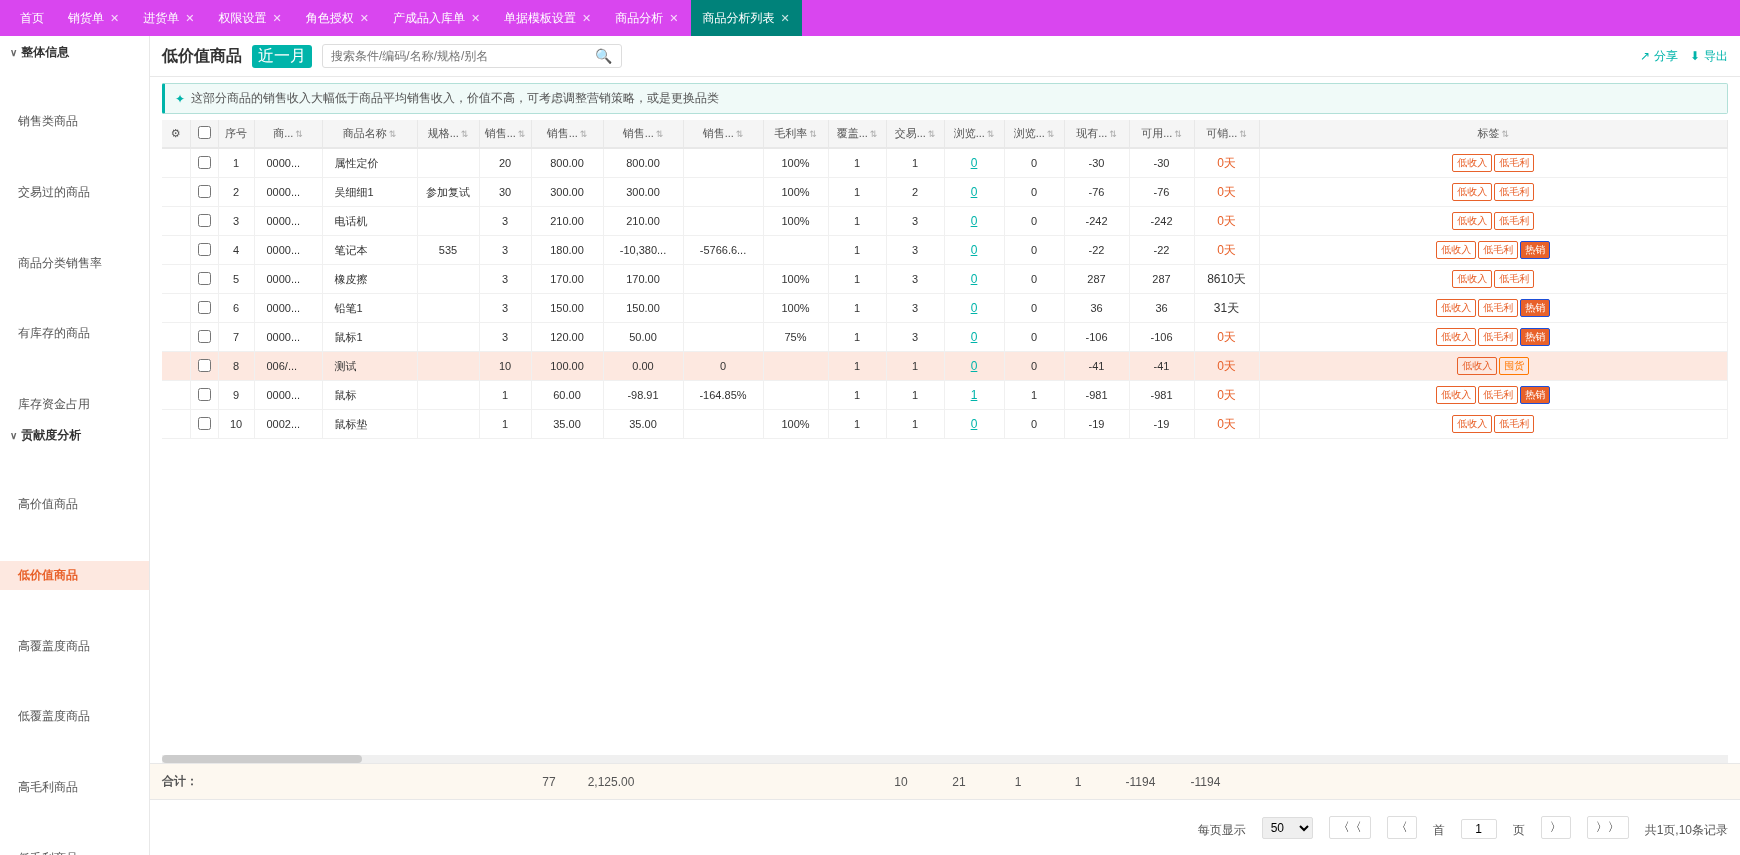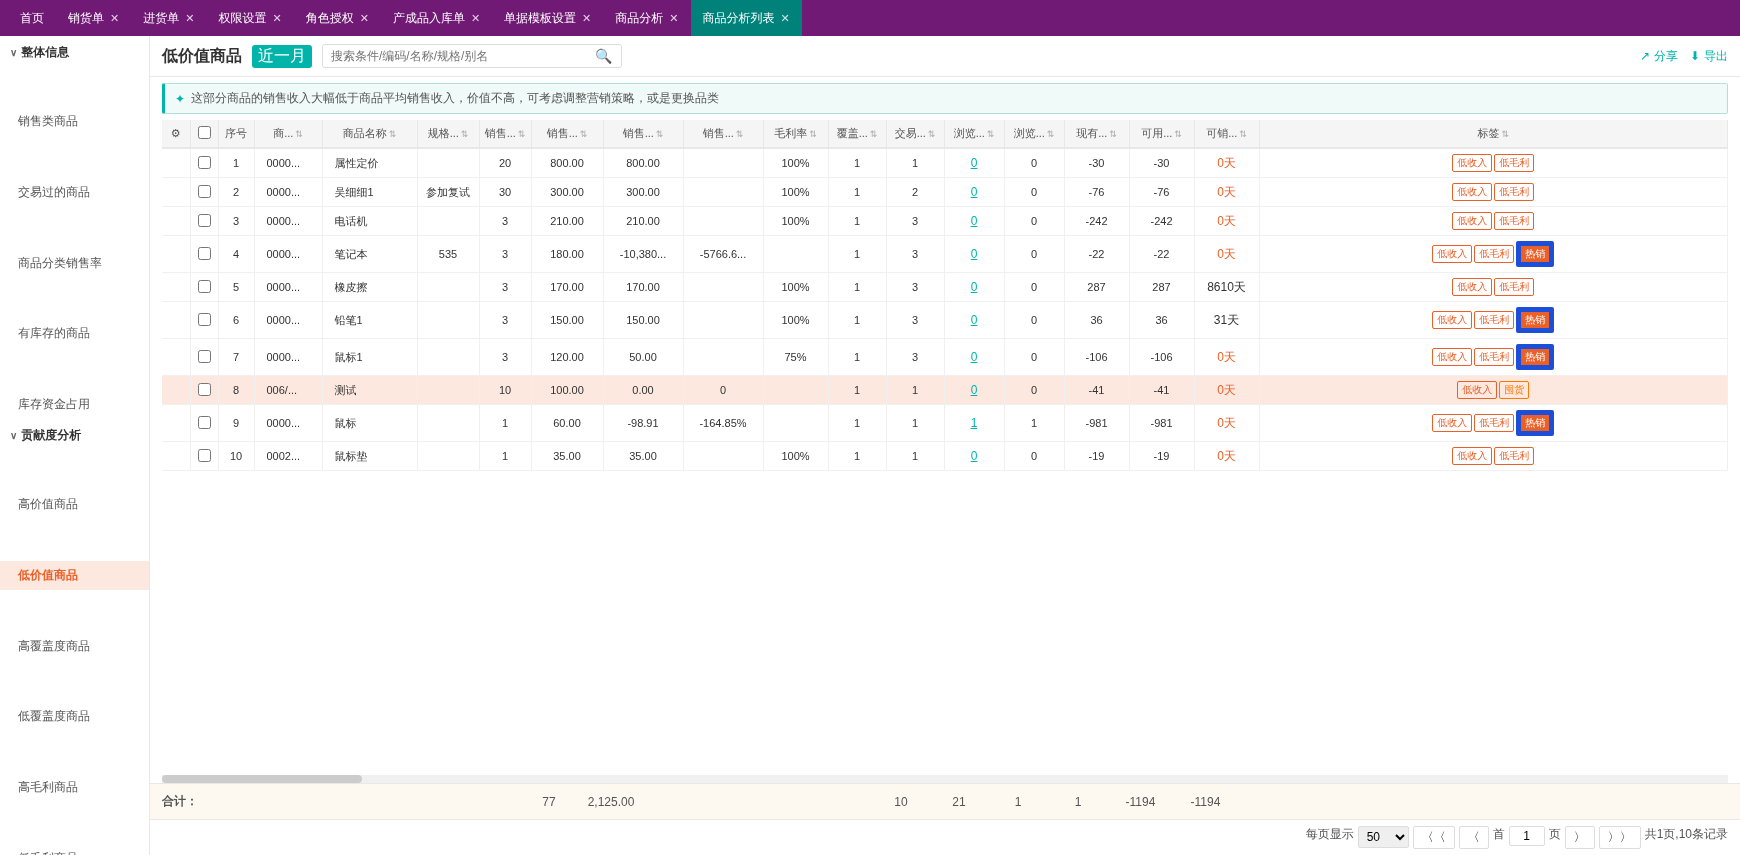--- a/index.html
+++ b/index.html
@@ -2,21 +2,21 @@
 <html><head>
   <meta charset="utf-8">
   <style>
     * { box-sizing: border-box; margin: 0; padding: 0; font-family: 'Microsoft YaHei', Arial, sans-serif; font-size: 12px; }
     body { background: #f5f5f5; overflow: hidden; width: 1740px; height: 855px; }
 
     
     .top-nav {
       display: flex;
       align-items: center;
-      background: #701a75;
+      background: #d946ef;
       height: 36px;
       padding: 0 8px;
       gap: 0;
     }
     .top-nav .nav-item {
       color: #fff;
       padding: 0 12px;
       height: 36px;
       display: flex;
       align-items: center;
@@ -178,21 +178,21 @@
     tbody td.left-align { text-align: left; padding-left: 12px; }
     .tag-badge {
       display: inline-block;
       padding: 1px 4px;
       border-radius: 2px;
       font-size: 10px;
       margin: 0 1px;
     }
     .tag-low-income { color: #e8612a; border: 1px solid #e8612a; }
     .tag-low-profit { color: #e8612a; border: 1px solid #e8612a; }
-    .tag-hot { color: #fff; background: #e8612a; border: 5px solid #1d4ed8; }
+    .tag-hot { color: #fff; background: #e8612a; border: 1px solid #1d4ed8; }
     .tag-stock { color: #ff7700; border: 1px solid #ff7700; }
     .zero-link { color: #00b4aa; text-decoration: underline; cursor: pointer; }
     .day-zero { color: #e8612a; }
     .day-normal { color: #333; }
 
     
     .summary-bar {
       display: flex;
       align-items: center;
       background: #fdf8f0;
@@ -200,25 +200,25 @@
       padding: 6px 12px;
       font-size: 12px;
       color: #555;
       min-height: 36px;
     }
     .summary-label { font-weight: bold; margin-right: 8px; }
 
     
     .pagination-bar {
       display: flex;
-      align-items: flex-start;
+      align-items: flex-end;
       justify-content: flex-end;
-      padding: 6px 12px;
+      padding: 16px 12px;
       border-top: 1px solid #e8e8e8;
-      gap: 4px;
+      gap: 16px;
       font-size: 12px;
       color: #555;
     }
     .page-btn {
       border: 1px solid #ddd;
       background: #fff;
       padding: 2px 8px;
       cursor: pointer;
       border-radius: 2px;
       font-size: 12px;

